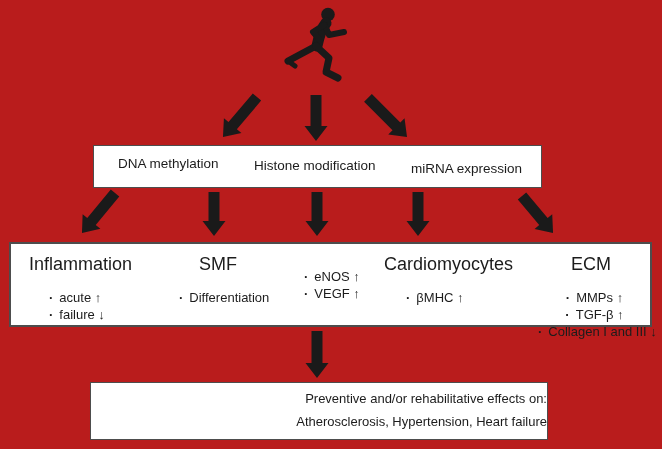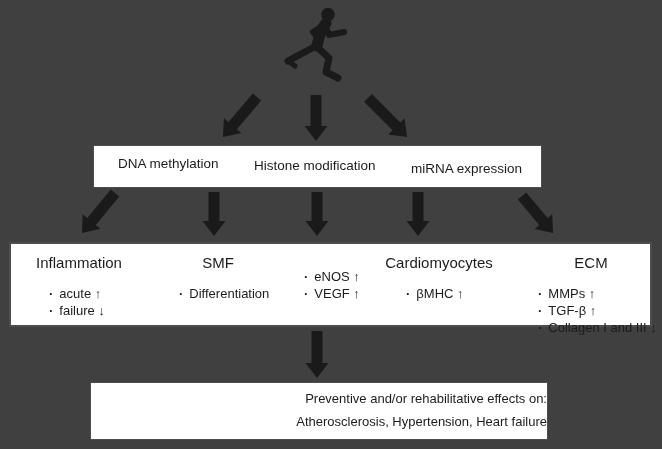--- a/index.html
+++ b/index.html
@@ -3,21 +3,21 @@
 <meta charset="utf-8">
 <style>
   html,body{margin:0;padding:0;}
   body{
     font-family:"Liberation Sans", sans-serif;
     background:#ffffff;
   }
   .canvas{
     position:relative;
     width:662px;height:449px;
-    background:#404040;
+    background:#b91c1c;
     overflow:hidden;
     color:#1c1c1c;
   }
   .arrow-layer{
     position:absolute;left:0;top:0;width:662px;height:449px;
     pointer-events:none;
   }
   .arrow-layer polygon{fill:#1a1a1a;}
   .runner{
     position:absolute;left:284px;top:6px;width:66px;height:78px;
@@ -40,21 +40,21 @@
   .mech-2{top:2px;}
   .box-targets{
     left:9px;top:242px;width:643px;height:85px;
     border-width:2px;
   }
   .target-col{
     position:absolute;top:10px;
   }
   .target-title{
     text-align:center;
-    font-size:15px;
+    font-size:18px;
     white-space:nowrap;
   }
   .target-col ul{
     list-style:none;margin:0;padding:0;
     margin-top:14px;
     font-size:13px;line-height:17px;
     white-space:nowrap;
   }
   .target-col li::before{
     content:"·";
@@ -63,21 +63,21 @@
   }
   .col-0{left:18px;width:100px;}
   .col-0 ul{padding-left:20px;margin-top:14px;}
   .col-1{left:152px;width:110px;}
   .col-1 ul{padding-left:16px;}
   .col-2{left:262px;width:110px;}
   .col-2 ul{padding-left:31px;}
   .col-3{left:373px;width:110px;}
   .col-3 ul{padding-left:22px;}
   .col-4{left:520px;width:120px;}
-  .col-4 ul{padding-left:7px;}
+  .col-4 ul{padding-left:7px;text-align:center;}
   .box-outcome{
     left:90px;top:382px;width:458px;height:58px;
     display:flex;flex-direction:column;justify-content:space-between;
     align-items:flex-end;text-align:center;
     padding:8px 0 10px;
     font-size:13px;
   }
   .outcome-line{white-space:nowrap;}
 </style>
 </head>

